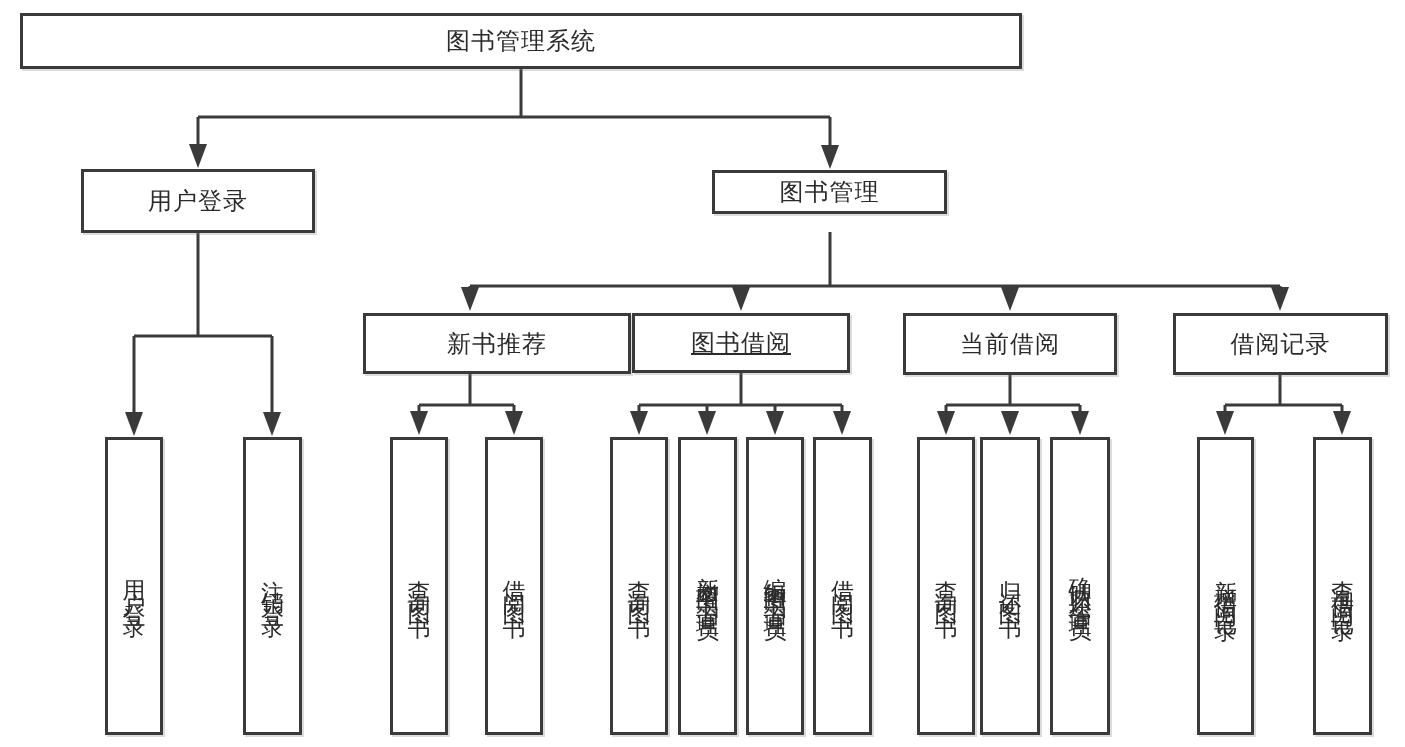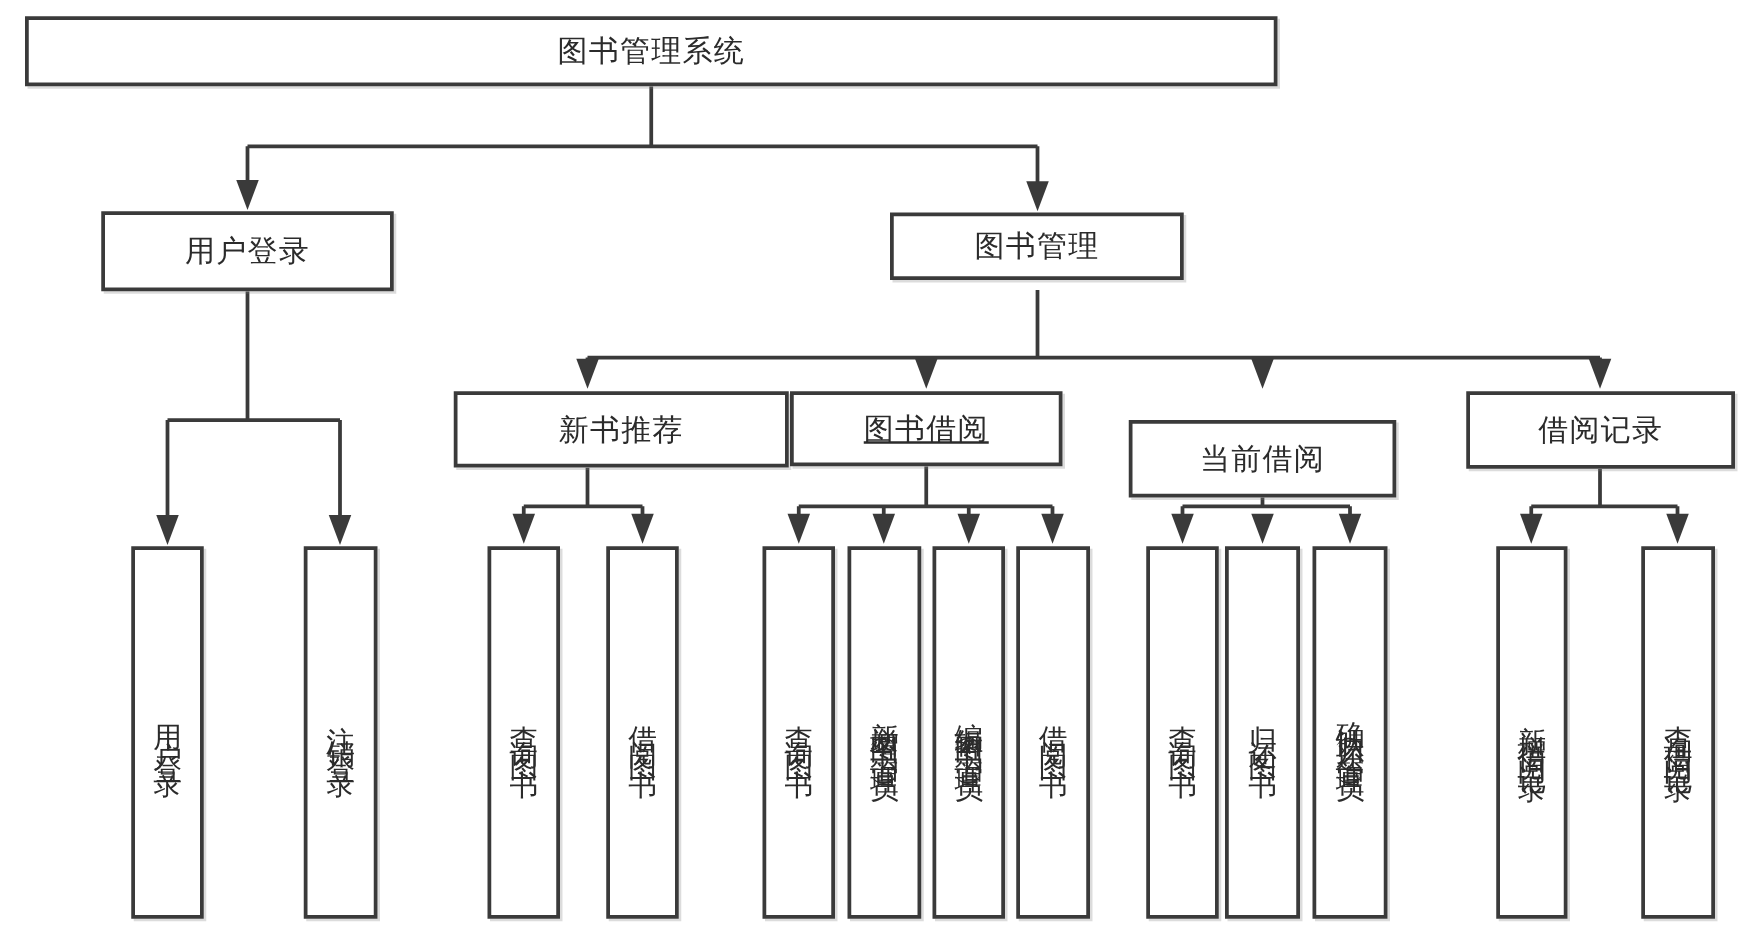--- a/index.html
+++ b/index.html
@@ -93,31 +93,31 @@
     </g>
   </svg>
 
   <div class="node h-node" style="left:20px; top:13px; width:1002px; height:56px;">
     <span>图书管理系统</span>
   </div>
 
   <div class="node h-node" style="left:81px; top:169px; width:234px; height:64px;">
     <span>用户登录</span>
   </div>
-  <div class="node h-node" style="left:712px; top:170px; width:235px; height:54px;">
+  <div class="node h-node" style="left:712px; top:170px; width:235px; height:44px;">
     <span>图书管理</span>
   </div>
 
   <div class="node h-node" style="left:363px; top:313px; width:268px; height:61px;align-items:center;">
     <span>新书推荐</span>
   </div>
   <div class="node h-node" style="left:632px; top:313px; width:218px; height:60px;text-decoration:underline;">
     <span>图书借阅</span>
   </div>
-  <div class="node h-node" style="left:903px; top:313px; width:214px; height:62px;margin-top:23px;">
+  <div class="node h-node" style="left:903px; top:313px; width:214px; height:62px;">
     <span>当前借阅</span>
   </div>
   <div class="node h-node" style="left:1173px; top:313px; width:215px; height:62px;">
     <span>借阅记录</span>
   </div>
 
   <div class="node v-node v-short" style="left:105px; top:437px; width:58px; height:298px;">
     <span>用户登录</span>
   </div>
   <div class="node v-node v-short" style="left:243px; top:437px; width:59px; height:298px;">

